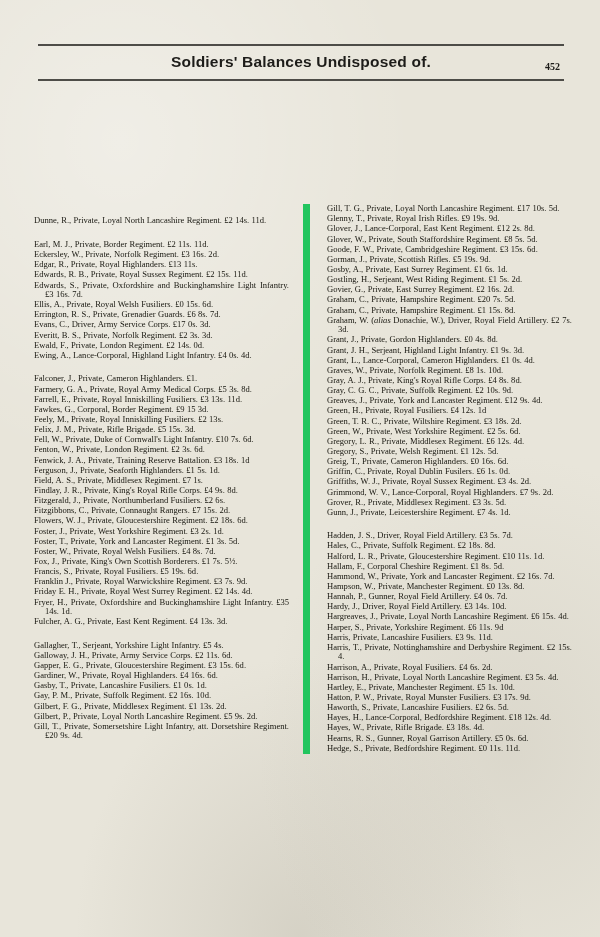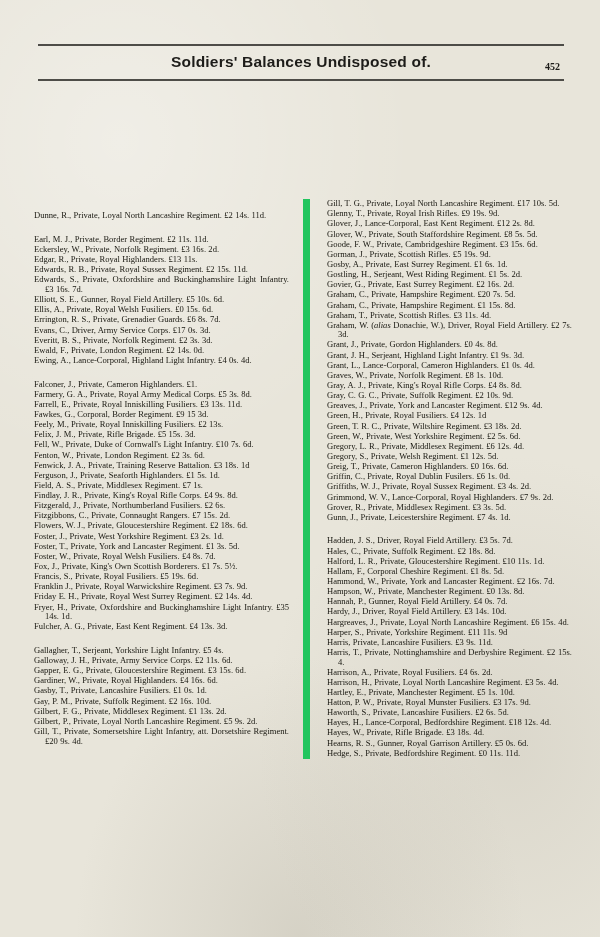--- a/index.html
+++ b/index.html
@@ -130,21 +130,20 @@
     </div>
 
     <div class="columns">
       <div class="column column-left" id="col-left">
           <p class="entry">Dunne, R., Private, Loyal North Lancashire Regiment.  £2 14s. 11d.</p>
           <p class="entry gap">Earl, M. J., Private, Border Regiment.  £2 11s. 11d.</p>
           <p class="entry">Eckersley, W., Private, Norfolk Regiment.  £3 16s. 2d.</p>
           <p class="entry">Edgar, R., Private, Royal Highlanders.  £13 11s.</p>
           <p class="entry">Edwards, R. B., Private, Royal Sussex Regiment.  £2 15s. 11d.</p>
           <p class="entry">Edwards, S., Private, Oxfordshire and Buckinghamshire Light Infantry.  £3 16s. 7d.</p>
-          <p class="entry">Elliott, S. E., Gunner, Royal Field Artillery.  £5 10s. 6d.</p>
           <p class="entry">Ellis, A., Private, Royal Welsh Fusiliers.  £0 15s. 6d.</p>
           <p class="entry">Errington, R. S., Private, Grenadier Guards.  £6 8s. 7d.</p>
           <p class="entry">Evans, C., Driver, Army Service Corps.  £17 0s. 3d.</p>
           <p class="entry">Everitt, B. S., Private, Norfolk Regiment.  £2 3s. 3d.</p>
           <p class="entry">Ewald, F., Private, London Regiment.  £2 14s. 0d.</p>
           <p class="entry">Ewing, A., Lance-Corporal, Highland Light Infantry.  £4 0s. 4d.</p>
           <p class="entry gap">Falconer, J., Private, Cameron Highlanders.  £1.</p>
           <p class="entry">Farmery, G. A., Private, Royal Army Medical Corps.  £5 3s. 8d.</p>
           <p class="entry">Farrell, E., Private, Royal Inniskilling Fusiliers.  £3 13s. 11d.</p>
           <p class="entry">Fawkes, G., Corporal, Border Regiment.  £9 15 3d.</p>
@@ -183,21 +182,20 @@
           <p class="entry">Glenny, T., Private, Royal Irish Rifles.  £9 19s. 9d.</p>
           <p class="entry">Glover, J., Lance-Corporal, East Kent Regiment.  £12 2s. 8d.</p>
           <p class="entry">Glover, W., Private, South Staffordshire Regiment.  £8 5s. 5d.</p>
           <p class="entry">Goode, F. W., Private, Cambridgeshire Regiment.  £3 15s. 6d.</p>
           <p class="entry">Gorman, J., Private, Scottish Rifles.  £5 19s. 9d.</p>
           <p class="entry">Gosby, A., Private, East Surrey Regiment.  £1 6s. 1d.</p>
           <p class="entry">Gostling, H., Serjeant, West Riding Regiment.  £1 5s. 2d.</p>
           <p class="entry">Govier, G., Private, East Surrey Regiment.  £2 16s. 2d.</p>
           <p class="entry">Graham, C., Private, Hampshire Regiment.  £20 7s. 5d.</p>
           <p class="entry">Graham, C., Private, Hampshire Regiment.  £1 15s. 8d.</p>
-          <p class="entry">Graham, T., Private, Scottish Rifles.  £3 11s. 4d.</p>
           <p class="entry">Graham, W. (<i>alias</i> Donachie, W.), Driver, Royal Field Artillery.  £2 7s. 3d.</p>
           <p class="entry">Grant, J., Private, Gordon Highlanders.  £0 4s. 8d.</p>
           <p class="entry">Grant, J. H., Serjeant, Highland Light Infantry.  £1 9s. 3d.</p>
           <p class="entry">Grant, L., Lance-Corporal, Cameron Highlanders.  £1 0s. 4d.</p>
           <p class="entry">Graves, W., Private, Norfolk Regiment.  £8 1s. 10d.</p>
           <p class="entry">Gray, A. J., Private, King's Royal Rifle Corps.  £4 8s. 8d.</p>
           <p class="entry">Gray, C. G. C., Private, Suffolk Regiment.  £2 10s. 9d.</p>
           <p class="entry">Greaves, J., Private, York and Lancaster Regiment.  £12 9s. 4d.</p>
           <p class="entry">Green, H., Private, Royal Fusiliers.  £4 12s. 1d</p>
           <p class="entry">Green, T. R. C., Private, Wiltshire Regiment.  £3 18s. 2d.</p>
@@ -212,21 +210,21 @@
           <p class="entry">Gunn, J., Private, Leicestershire Regiment.  £7 4s. 1d.</p>
           <p class="entry gap">Hadden, J. S., Driver, Royal Field Artillery.  £3 5s. 7d.</p>
           <p class="entry">Hales, C., Private, Suffolk Regiment.  £2 18s. 8d.</p>
           <p class="entry">Halford, L. R., Private, Gloucestershire Regiment.  £10 11s. 1d.</p>
           <p class="entry">Hallam, F., Corporal Cheshire Regiment.  £1 8s. 5d.</p>
           <p class="entry">Hammond, W., Private, York and Lancaster Regiment.  £2 16s. 7d.</p>
           <p class="entry">Hampson, W., Private, Manchester Regiment.  £0 13s. 8d.</p>
           <p class="entry">Hannah, P., Gunner, Royal Field Artillery.  £4 0s. 7d.</p>
           <p class="entry">Hardy, J., Driver, Royal Field Artillery.  £3 14s. 10d.</p>
           <p class="entry">Hargreaves, J., Private, Loyal North Lancashire Regiment.  £6 15s. 4d.</p>
-          <p class="entry">Harper, S., Private, Yorkshire Regiment.  £11 11s. 9d</p>
+          <p class="entry">Harper, S., Private, Yorkshire Regiment.  £6 11s. 9d</p>
           <p class="entry">Harris, Private, Lancashire Fusiliers.  £3 9s. 11d.</p>
           <p class="entry">Harris, T., Private, Nottinghamshire and Derbyshire Regiment.  £2 15s. 4.</p>
           <p class="entry">Harrison, A., Private, Royal Fusiliers.  £4 6s. 2d.</p>
           <p class="entry">Harrison, H., Private, Loyal North Lancashire Regiment.  £3 5s. 4d.</p>
           <p class="entry">Hartley, E., Private, Manchester Regiment.  £5 1s. 10d.</p>
           <p class="entry">Hatton, P. W., Private, Royal Munster Fusiliers.  £3 17s. 9d.</p>
           <p class="entry">Haworth, S., Private, Lancashire Fusiliers.  £2 6s. 5d.</p>
           <p class="entry">Hayes, H., Lance-Corporal, Bedfordshire Regiment.  £18 12s. 4d.</p>
           <p class="entry">Hayes, W., Private, Rifle Brigade.  £3 18s. 4d.</p>
           <p class="entry">Hearns, R. S., Gunner, Royal Garrison Artillery.  £5 0s. 6d.</p>

